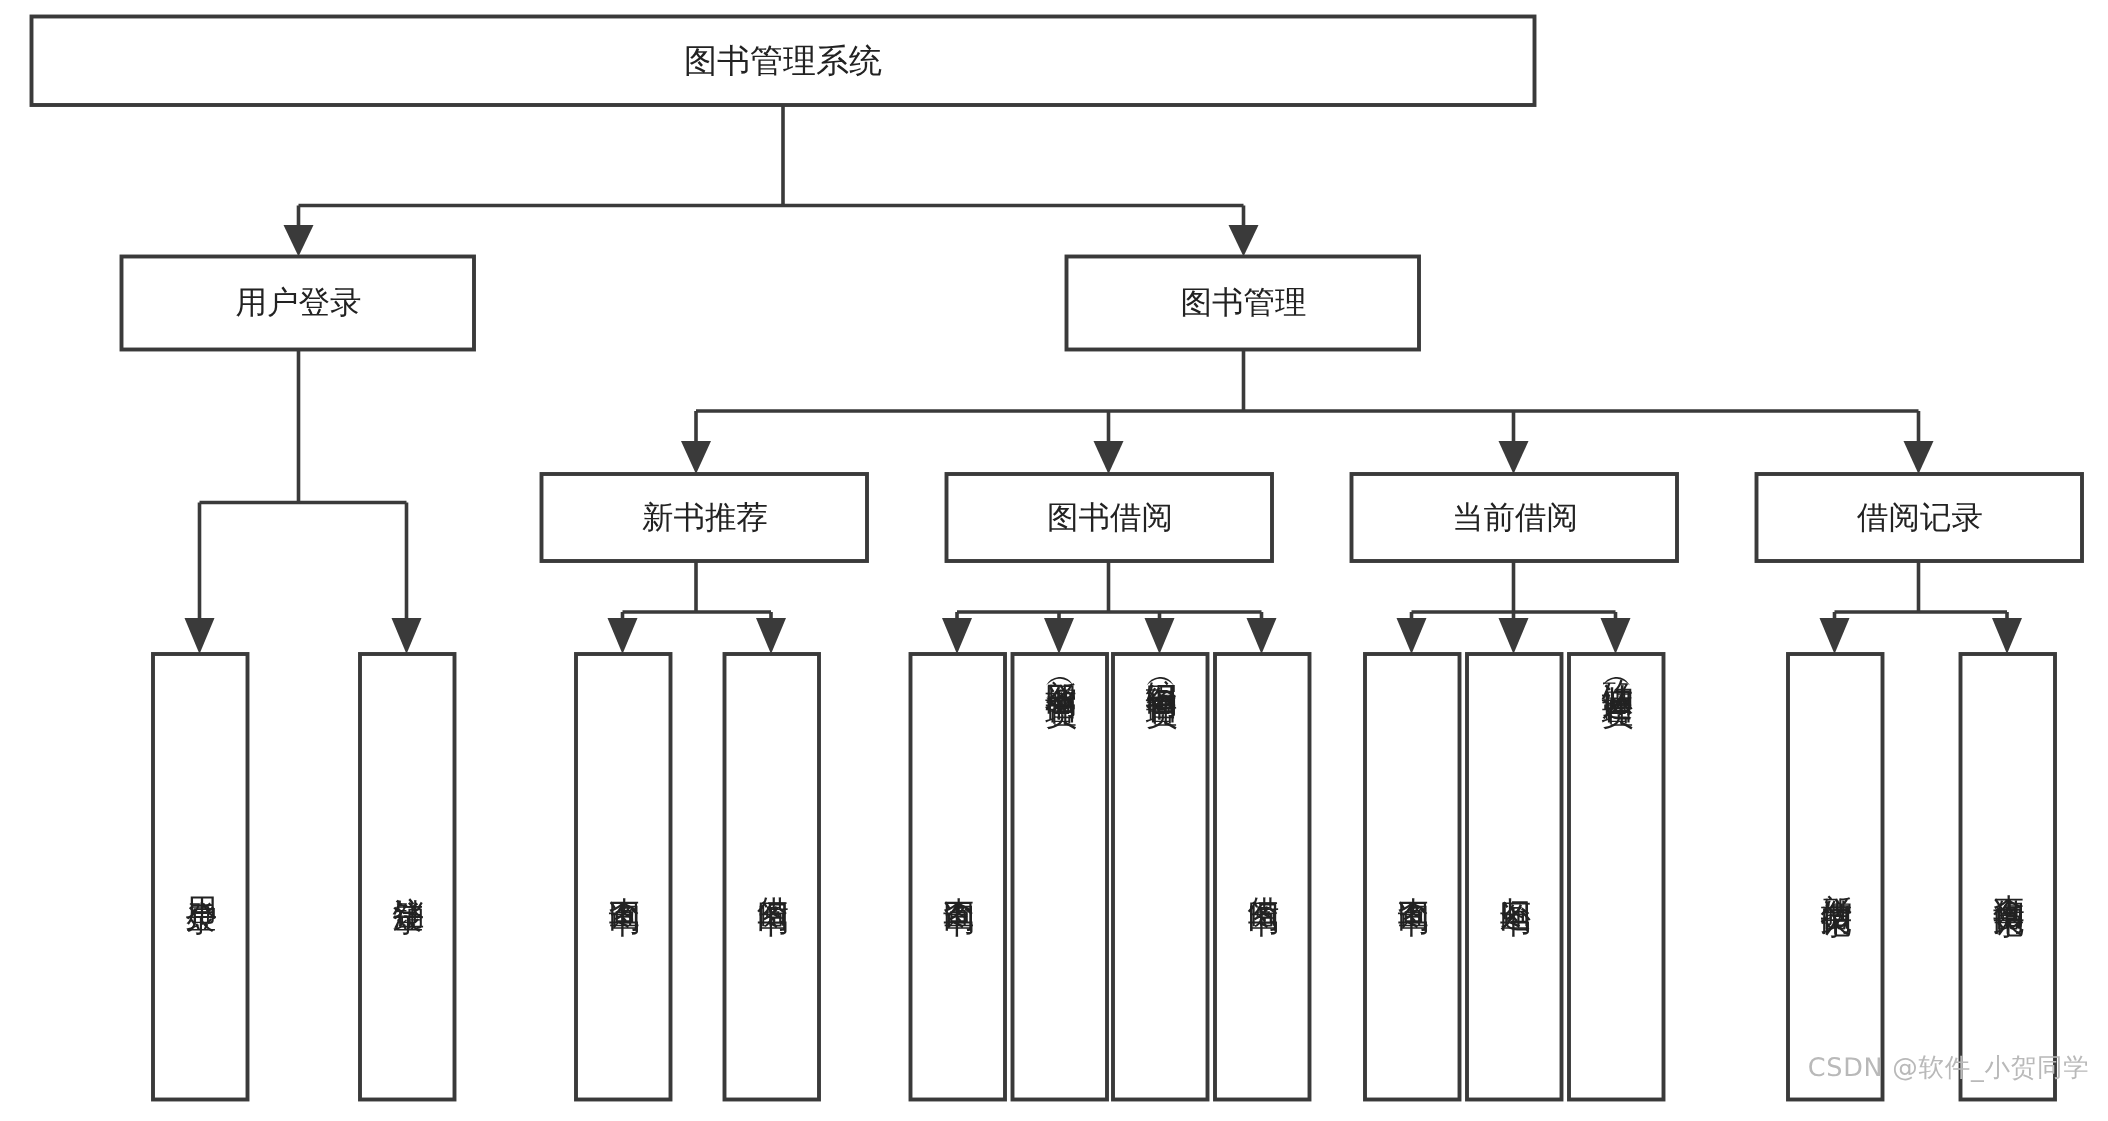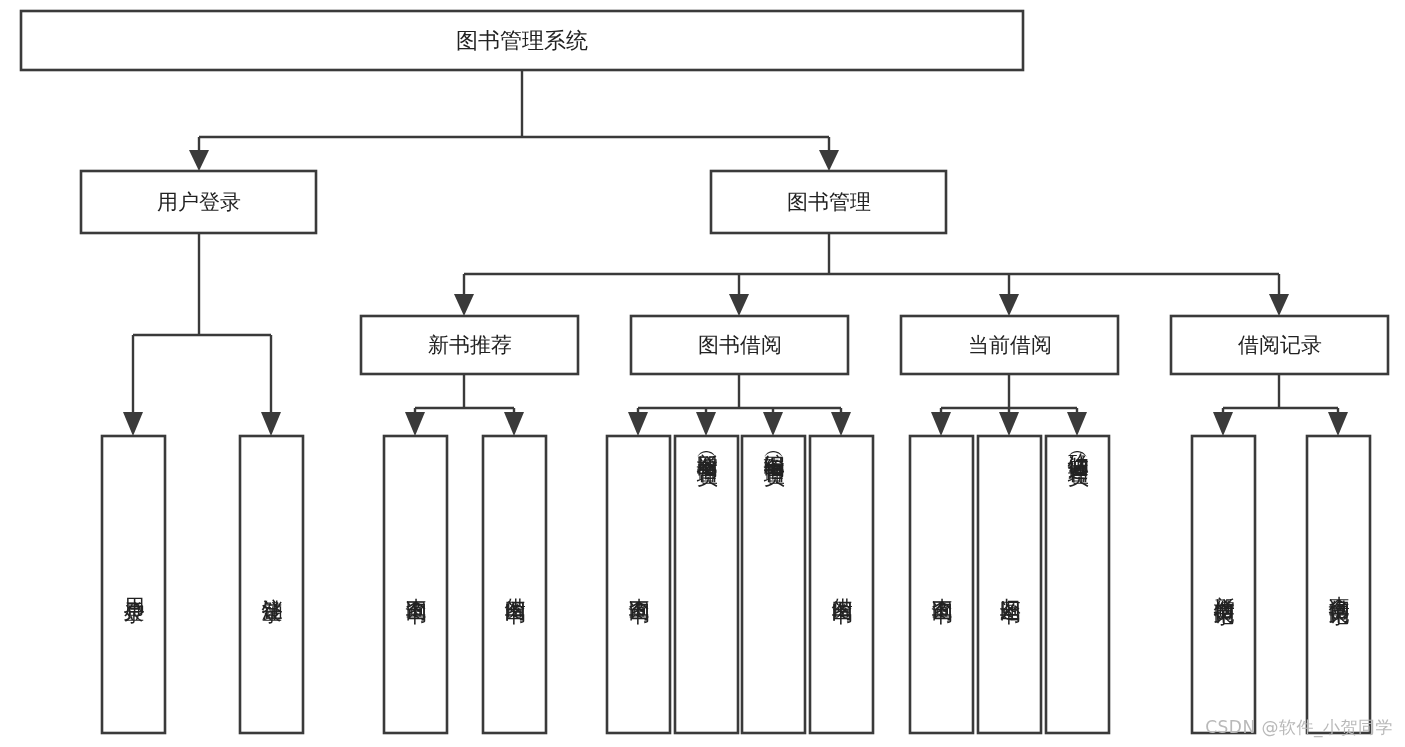--- a/index.html
+++ b/index.html
@@ -72,21 +72,21 @@
     font-size: 21px;
     line-height: 1.12;
     color: #222222;
     letter-spacing: 2px;
     white-space: nowrap;
     text-align: center;
   }
   .watermark {
     position: absolute;
     right: 12px;
-    bottom: 8px;
+    bottom: 24px;
     font-family: "DejaVu Sans", "Liberation Sans", sans-serif;
     font-size: 17px;
     color: #b9b9b9;
     letter-spacing: 0.5px;
     white-space: nowrap;
     pointer-events: none;
   }
 </style>
 </head>
 <body>

